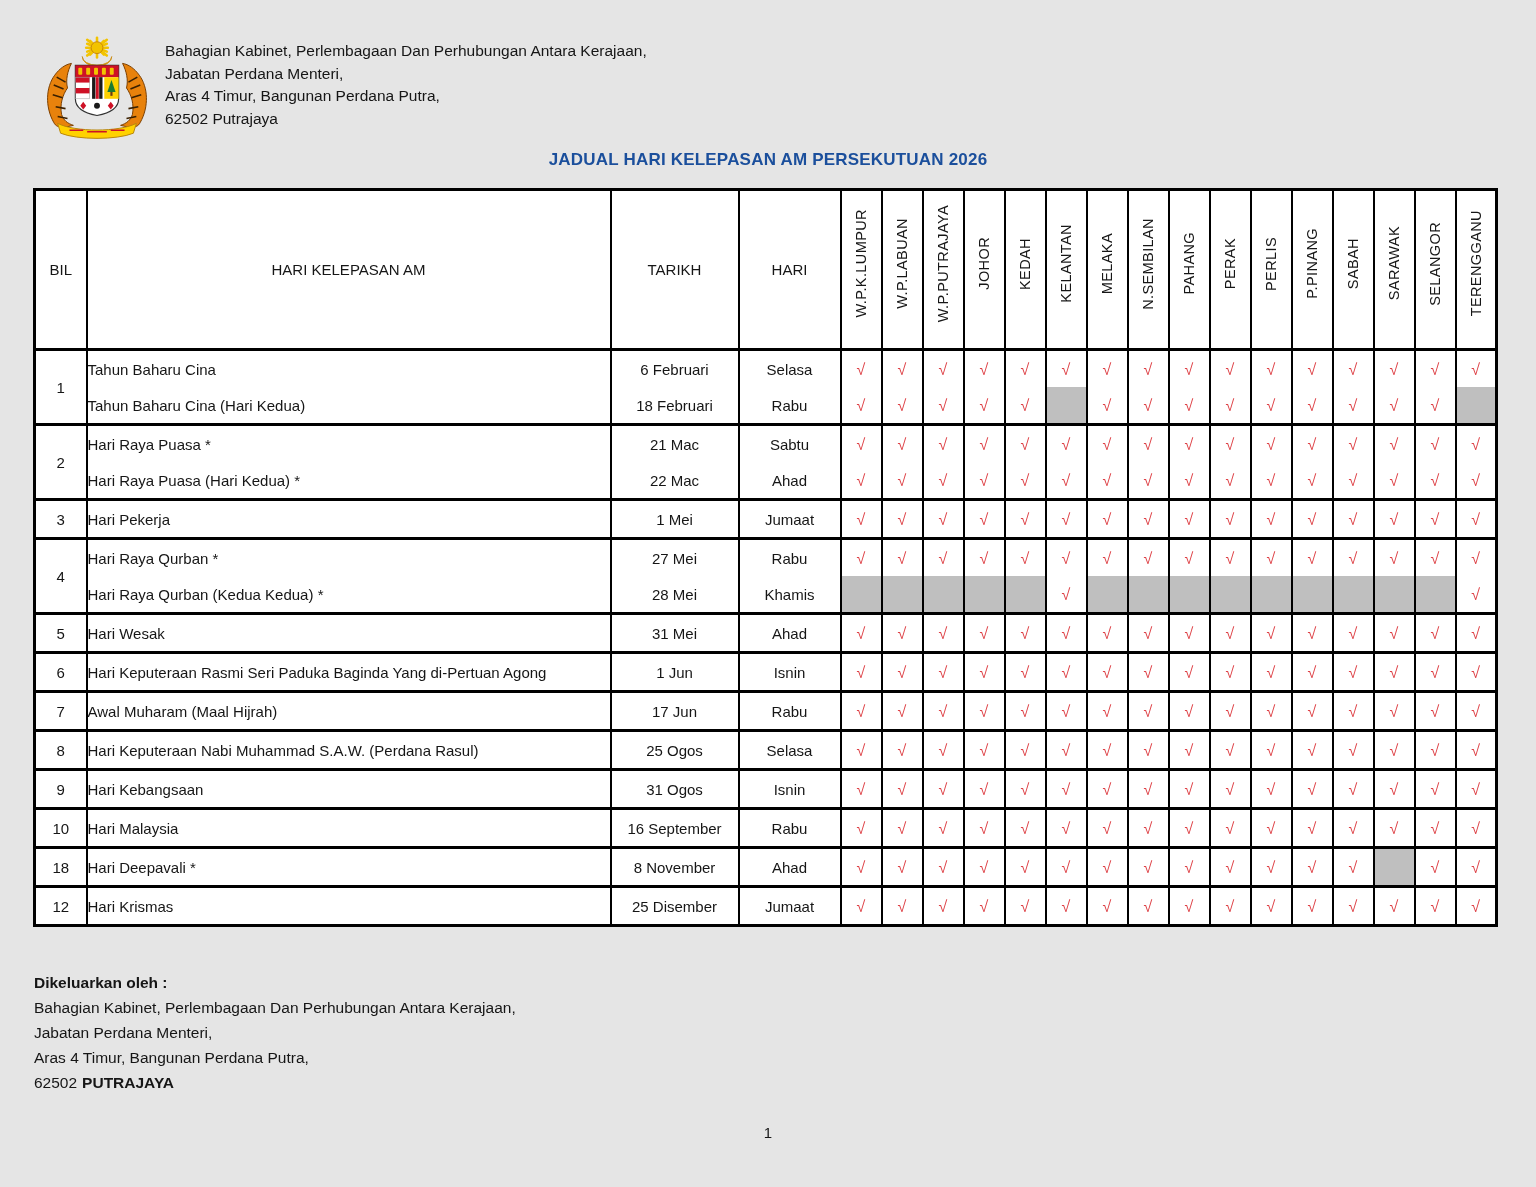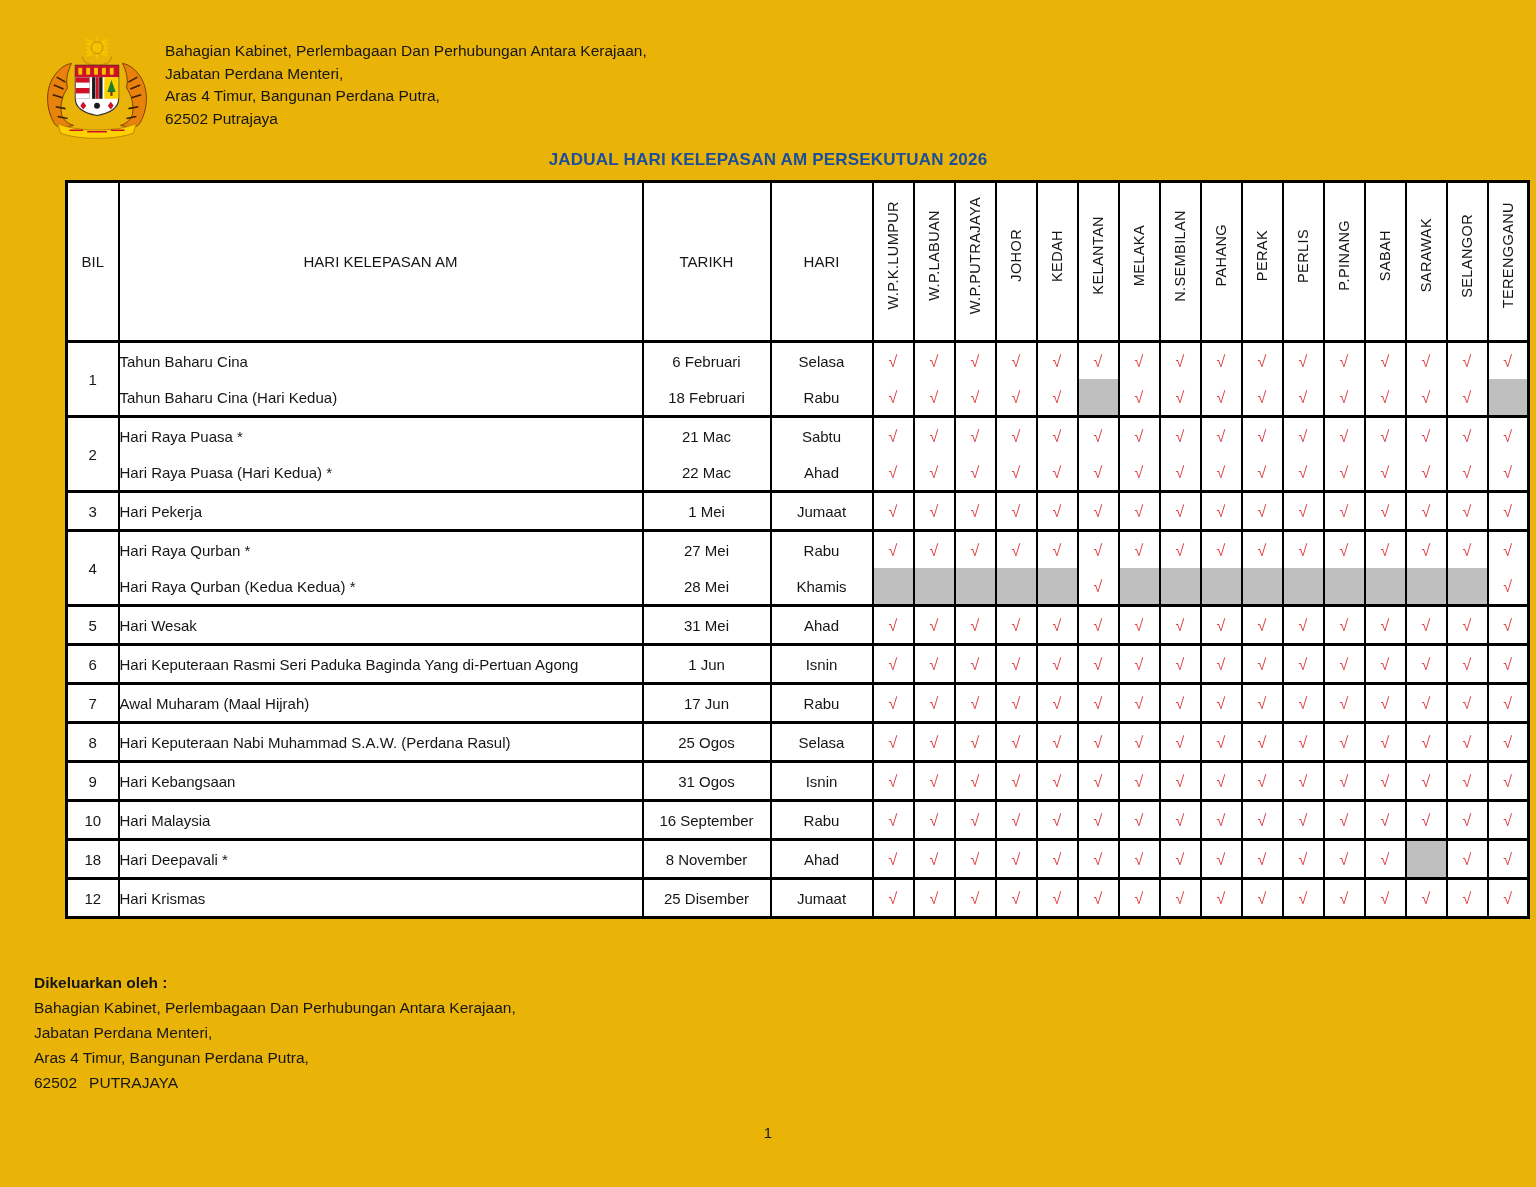--- a/index.html
+++ b/index.html
@@ -4,54 +4,54 @@
 <style>
   :root{
     --title-blue:#1B4F9C;
     --check:#DE4247;
     --shaded:#BFBFBF;
     --ink:#161616;
     --line:#000;
   }
   html,body{margin:0;padding:0;background:#fff;}
   body{width:1536px;height:1187px;font-family:"Liberation Sans","DejaVu Sans",sans-serif;color:var(--ink);}
-  .page{position:relative;width:1536px;height:1187px;background:#eab308;overflow:hidden;}
+  .page{position:relative;width:1536px;height:1187px;background:#e5e5e5;overflow:hidden;}
 
   
   .logo{position:absolute;left:38px;top:34px;width:118px;height:106px;}
   .address{position:absolute;left:165px;top:40px;font-size:15.5px;line-height:22.5px;}
 
   
   .doc-title{position:absolute;left:0;top:150px;width:100%;text-align:center;
     font-size:17px;font-weight:bold;color:var(--title-blue);letter-spacing:.2px;}
 
   
-  table.holidays{position:absolute;left:33px;top:180px;width:1422px;
-    border-collapse:collapse;table-layout:fixed;background:#fff;border:3px solid var(--line);margin-left:32px;}
+  table.holidays{position:absolute;left:33px;top:188px;width:1422px;
+    border-collapse:collapse;table-layout:fixed;background:#fff;border:3px solid var(--line);}
   table.holidays th,table.holidays td{border-left:2px solid var(--line);border-right:2px solid var(--line);padding:0;overflow:hidden;}
   table.holidays thead th{height:157px;border-bottom:3px solid var(--line);font-weight:normal;
     font-size:15px;text-align:center;vertical-align:middle;}
   th.state-th{vertical-align:bottom;}
   .vtext{writing-mode:vertical-rl;transform:rotate(180deg);display:inline-block;
     font-size:14.5px;letter-spacing:.4px;line-height:1;padding-top:9px;white-space:nowrap;}
   table.holidays tbody td{height:36px;font-size:15px;vertical-align:middle;border-top:none;border-bottom:none;}
   tbody tr.group-start td{border-top:3px solid var(--line);}
   td.bil{text-align:center;}
   td.holiday{text-align:left;padding-left:9px;}
   td.date,td.day{text-align:center;}
   td.mark{text-align:center;}
   td.shaded{background:var(--shaded);}
   .check{color:var(--check);font-size:16px;line-height:1;}
 
   
   .notes{position:absolute;left:34px;top:898px;font-size:15.5px;line-height:24px;}
   .note-line .marker{display:inline-block;width:26px;}
   .issuer{position:absolute;left:34px;top:970px;font-size:15.5px;line-height:25px;}
   .bold{font-weight:bold;}
-  .issuer .city{margin-left:12px;font-weight:normal;}
+  .issuer .city{margin-left:5px;font-weight:bold;}
   .page-number{position:absolute;left:0;top:1124px;width:100%;text-align:center;font-size:15px;}
 </style>
 </head>
 <body>
 
 <div class="page">
 
   <svg class="logo" viewBox="0 0 120 104" xmlns="http://www.w3.org/2000/svg">
 
     <g>

